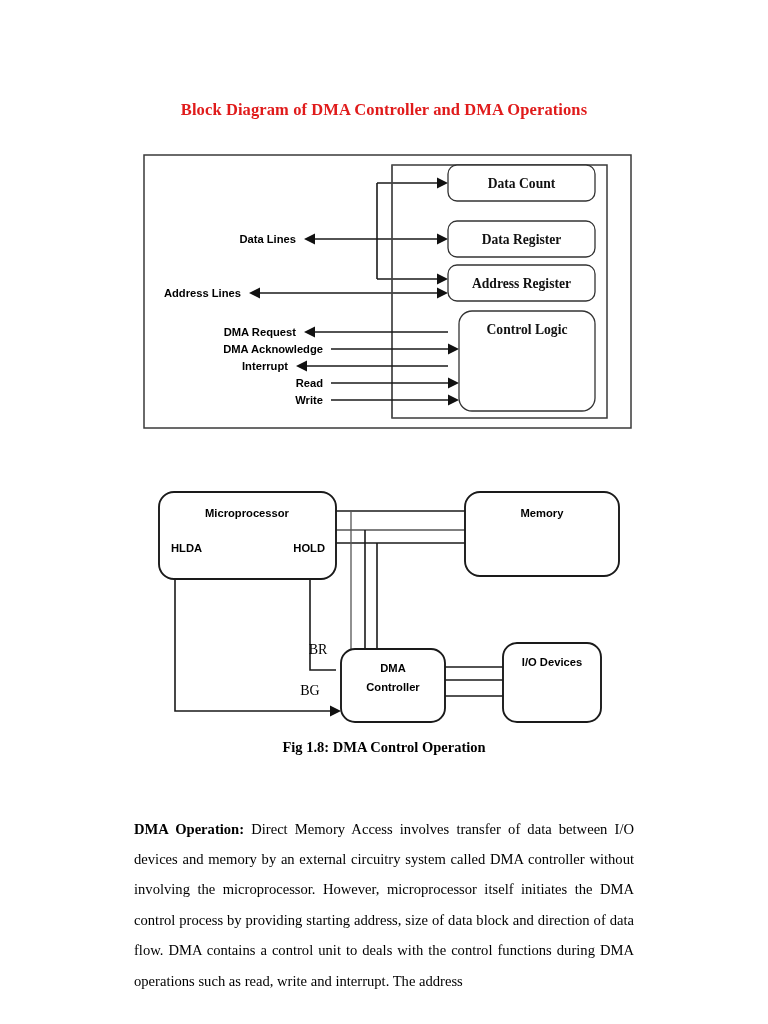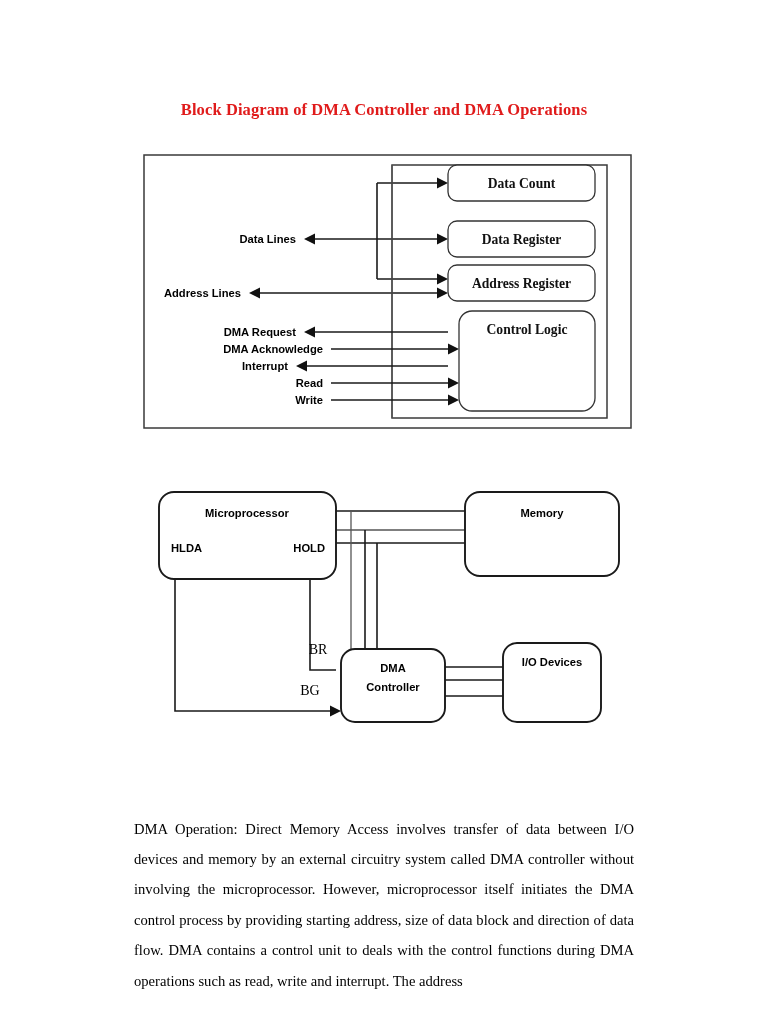--- a/index.html
+++ b/index.html
@@ -85,21 +85,21 @@
     left: 134px;
     top: 799px;
     width: 500px;
     font-family: "Liberation Serif", serif;
     font-size: 14.6px;
     line-height: 30.4px;
     text-align: justify;
     text-justify: inter-word;
   }
   #body-paragraph .lead {
-    font-weight: normal;
+    font-weight: bold;
     margin-top: 9px;
   }
 
   
   .lbl-sans {
     font-family: "Liberation Sans", sans-serif;
     font-weight: bold;
     font-size: 11.2px;
     fill: #000;
   }
@@ -266,16 +266,17 @@
       <g>
         <rect class="boxfill2" x="348" y="160" width="98" height="79" rx="14" ry="14"></rect>
         <text class="lbl-sans" x="397" y="183" text-anchor="middle">I/O Devices</text>
       </g>
 
       <text class="lbl-serif-sig" x="163" y="171" text-anchor="middle">BR</text>
       <text class="lbl-serif-sig" x="155" y="212" text-anchor="middle">BG</text>
     </svg>
   </div>
 
+  <div id="fig2-caption">Fig 1.8: DMA Control Operation</div>
 
   <p id="body-paragraph"><span class="lead">DMA Operation:</span><span> Direct Memory Access involves transfer of data between I/O devices and memory by an external circuitry system called DMA controller without involving the microprocessor. However, microprocessor itself initiates the DMA control process by providing starting address, size of data block and direction of data flow. DMA contains a control unit to deals with the control functions during DMA operations such as read, write and interrupt. The address</span></p>
 
 </div>
 
 </body></html>

